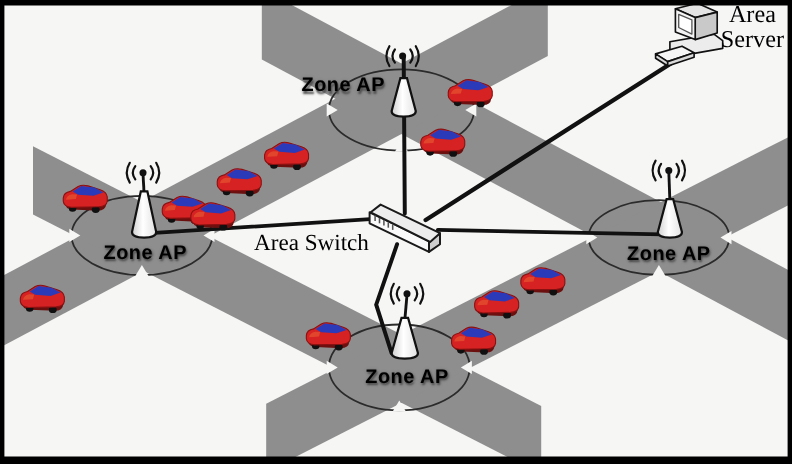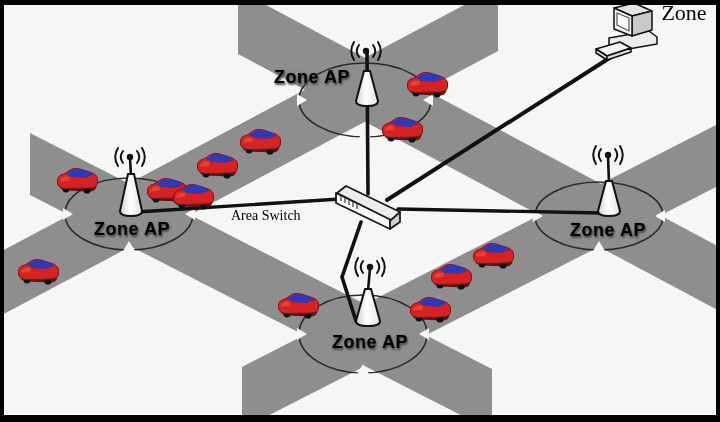--- a/index.html
+++ b/index.html
@@ -12,21 +12,21 @@
     border-width:5px 4px 7px 4px;pointer-events:none;z-index:30;
   }
   svg.diagram{position:absolute;left:0;top:0;z-index:10;}
   .lbl{position:absolute;z-index:20;white-space:nowrap;}
   .zone-label{
     width:84px;text-align:center;color:#000000;font-weight:bold;font-size:18px;
     letter-spacing:.5px;
     text-shadow:1px 2px 2px rgba(70,70,70,.95),0 0 2px rgba(90,90,90,.7);
   }
   .serif-label{
-    font-family:"Liberation Serif",serif;color:#000;font-size:14px;
+    font-family:"Liberation Serif",serif;color:#000;font-size:21px;
   }
   #area-server-label{
     left:648px;top:1px;width:72px;text-align:center;line-height:23px;font-size:22px;
   }
   #area-switch-label{left:231px;top:208px;}
 </style>
 </head>
 <body>
 
 <div id="stage">
@@ -171,17 +171,18 @@
 </svg>
 
   <div class="lbl zone-label" style="left:270px;top:67px;">Zone AP</div>
   <div class="lbl zone-label" style="left:90px;top:219px;">Zone AP</div>
   <div class="lbl zone-label" style="left:566px;top:220px;">Zone AP</div>
   <div class="lbl zone-label" style="left:328px;top:332px;">Zone AP</div>
 
   <div class="lbl serif-label" id="area-switch-label">Area Switch</div>
 
   <div class="lbl serif-label" id="area-server-label">
-    <div>Zone</div>
+    <div>Area</div>
+    <div>Server</div>
   </div>
 
   <div id="frame"></div>
 </div>
 
 </body></html>

